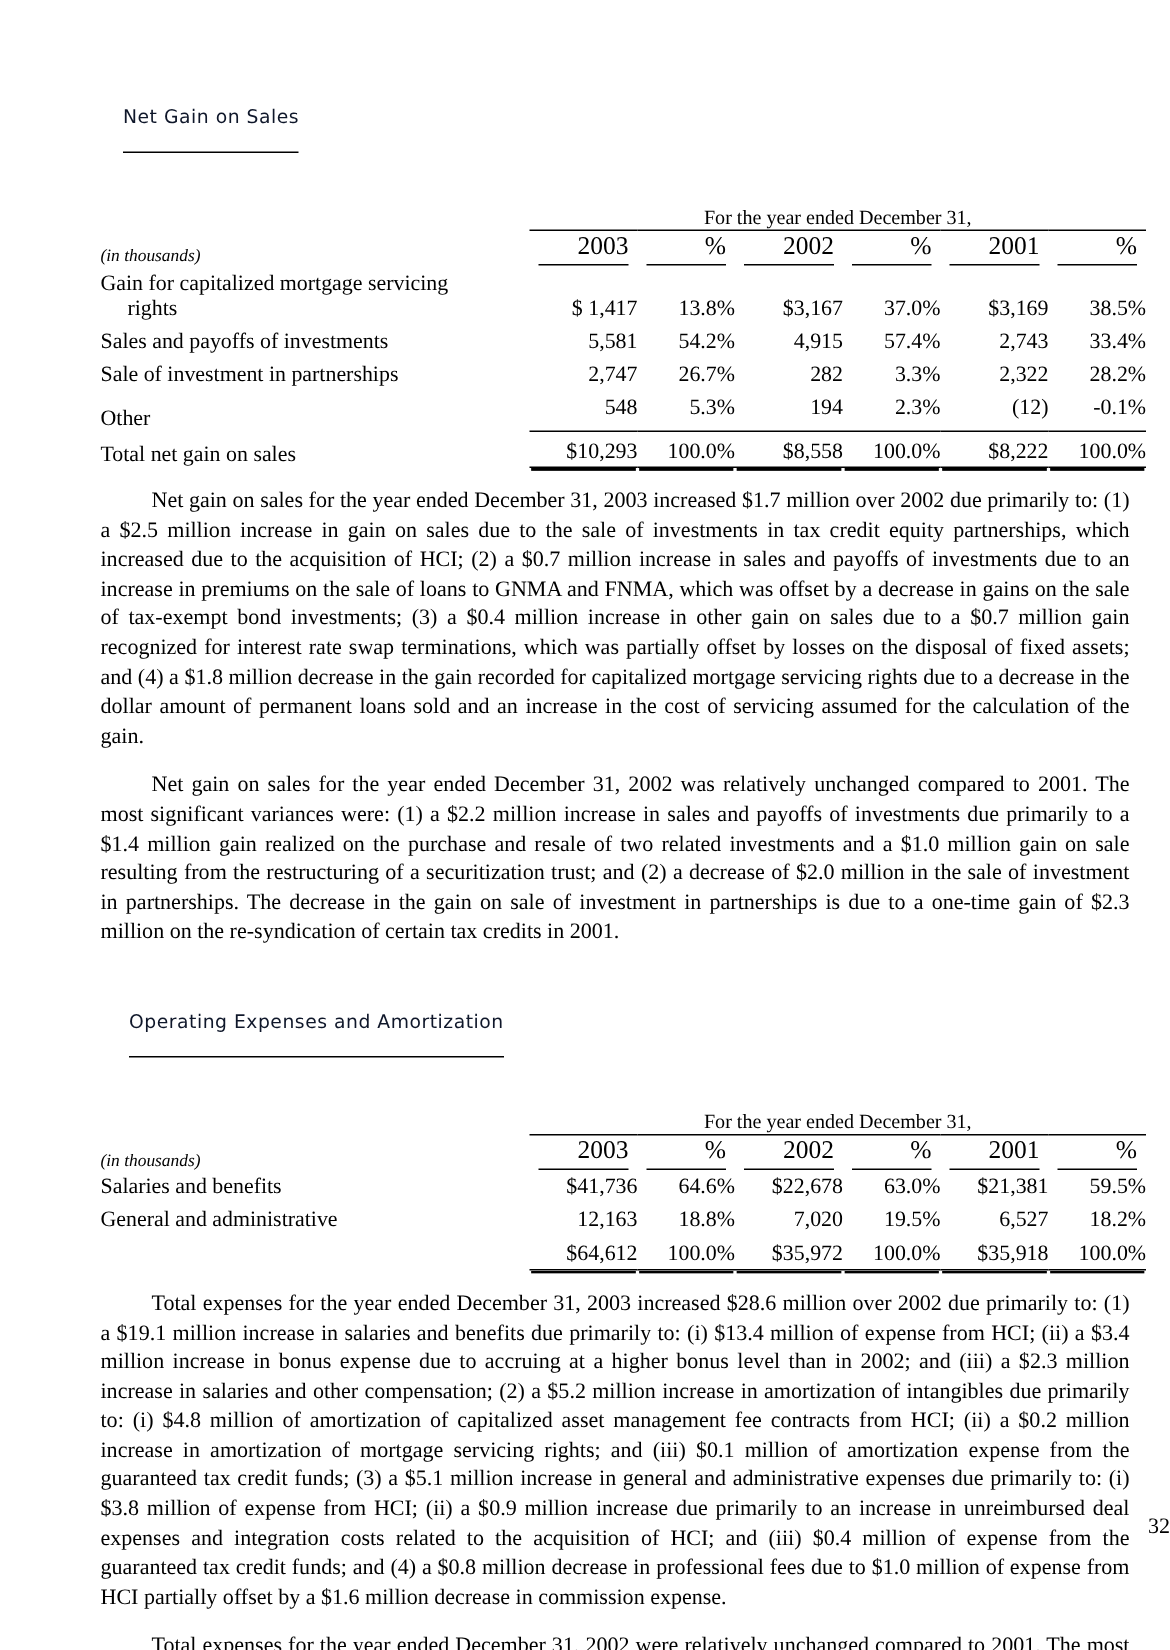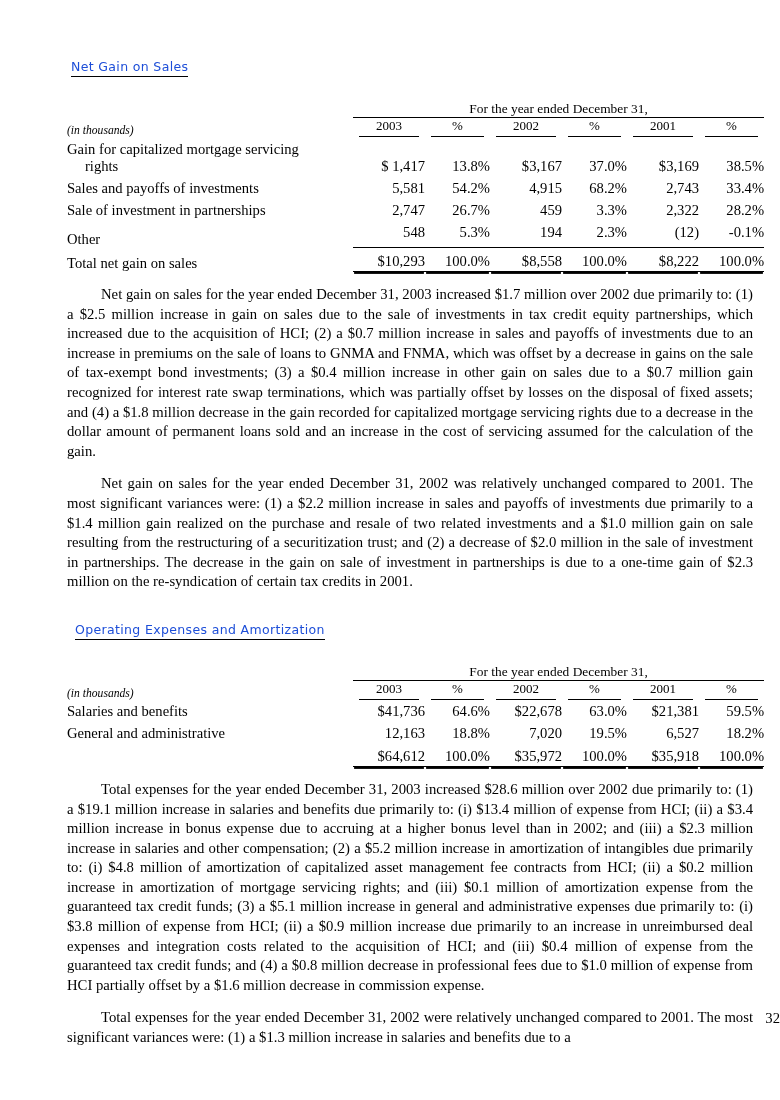--- a/index.html
+++ b/index.html
@@ -20,25 +20,25 @@
     left: 67px;
     top: 55px;
     width: 686px;
   }
 
   
   .section-heading {
     font-family: "DejaVu Sans", sans-serif;
     font-size: 12.5px;
     letter-spacing: 0.35px;
-    color: #1d4ed8;
+    color: #0f172a;
     display: inline-block;
-    padding-bottom: 2px;
+    padding-bottom: 16px;
     border-bottom: 1.2px solid #000;
-    margin: 4px;
+    margin: 15px;
     font-weight: 400;
   }
   .heading-wrap { margin-bottom: 16px; }
   .heading-wrap.second { margin-top: 26px; margin-bottom: 14px; padding-left: 4px; }
 
   
   table.fin {
     border-collapse: collapse;
     width: 100%;
     font-size: 14.6px;
@@ -56,22 +56,22 @@
 
   .spanhead {
     text-align: center;
     font-size: 13.4px;
     padding-bottom: 1px;
   }
   .spanhead-rule {
     border-bottom: 1.1px solid #000;
   }
   .colhead {
-    text-align: center;
-    font-size: 13px;
+    text-align: right;
+    font-size: 17px;
     padding-top: 1px;
     padding-bottom: 1px;
   }
   .colhead .u {
     display: block;
     border-bottom: 1.1px solid #000;
     padding-bottom: 2px;
     margin: 0 6px;
   }
   .inthousands {
@@ -197,30 +197,30 @@
         <td class="num">37.0%</td>
         <td class="num">$3,169</td>
         <td class="num">38.5%</td>
       </tr>
 
       <tr class="body-row">
         <td class="lbl">Sales and payoffs of investments</td>
         <td class="num">5,581</td>
         <td class="num">54.2%</td>
         <td class="num">4,915</td>
-        <td class="num">68.2%</td>
+        <td class="num">57.4%</td>
         <td class="num">2,743</td>
         <td class="num">33.4%</td>
       </tr>
 
       <tr class="body-row">
         <td class="lbl">Sale of investment in partnerships</td>
         <td class="num">2,747</td>
         <td class="num">26.7%</td>
-        <td class="num">459</td>
+        <td class="num">282</td>
         <td class="num">3.3%</td>
         <td class="num">2,322</td>
         <td class="num">28.2%</td>
       </tr>
 
       <tr class="body-row pre-total">
         <td class="lbl">Other</td>
         <td class="num">
               <span class="ruled">548</span>
             </td>

